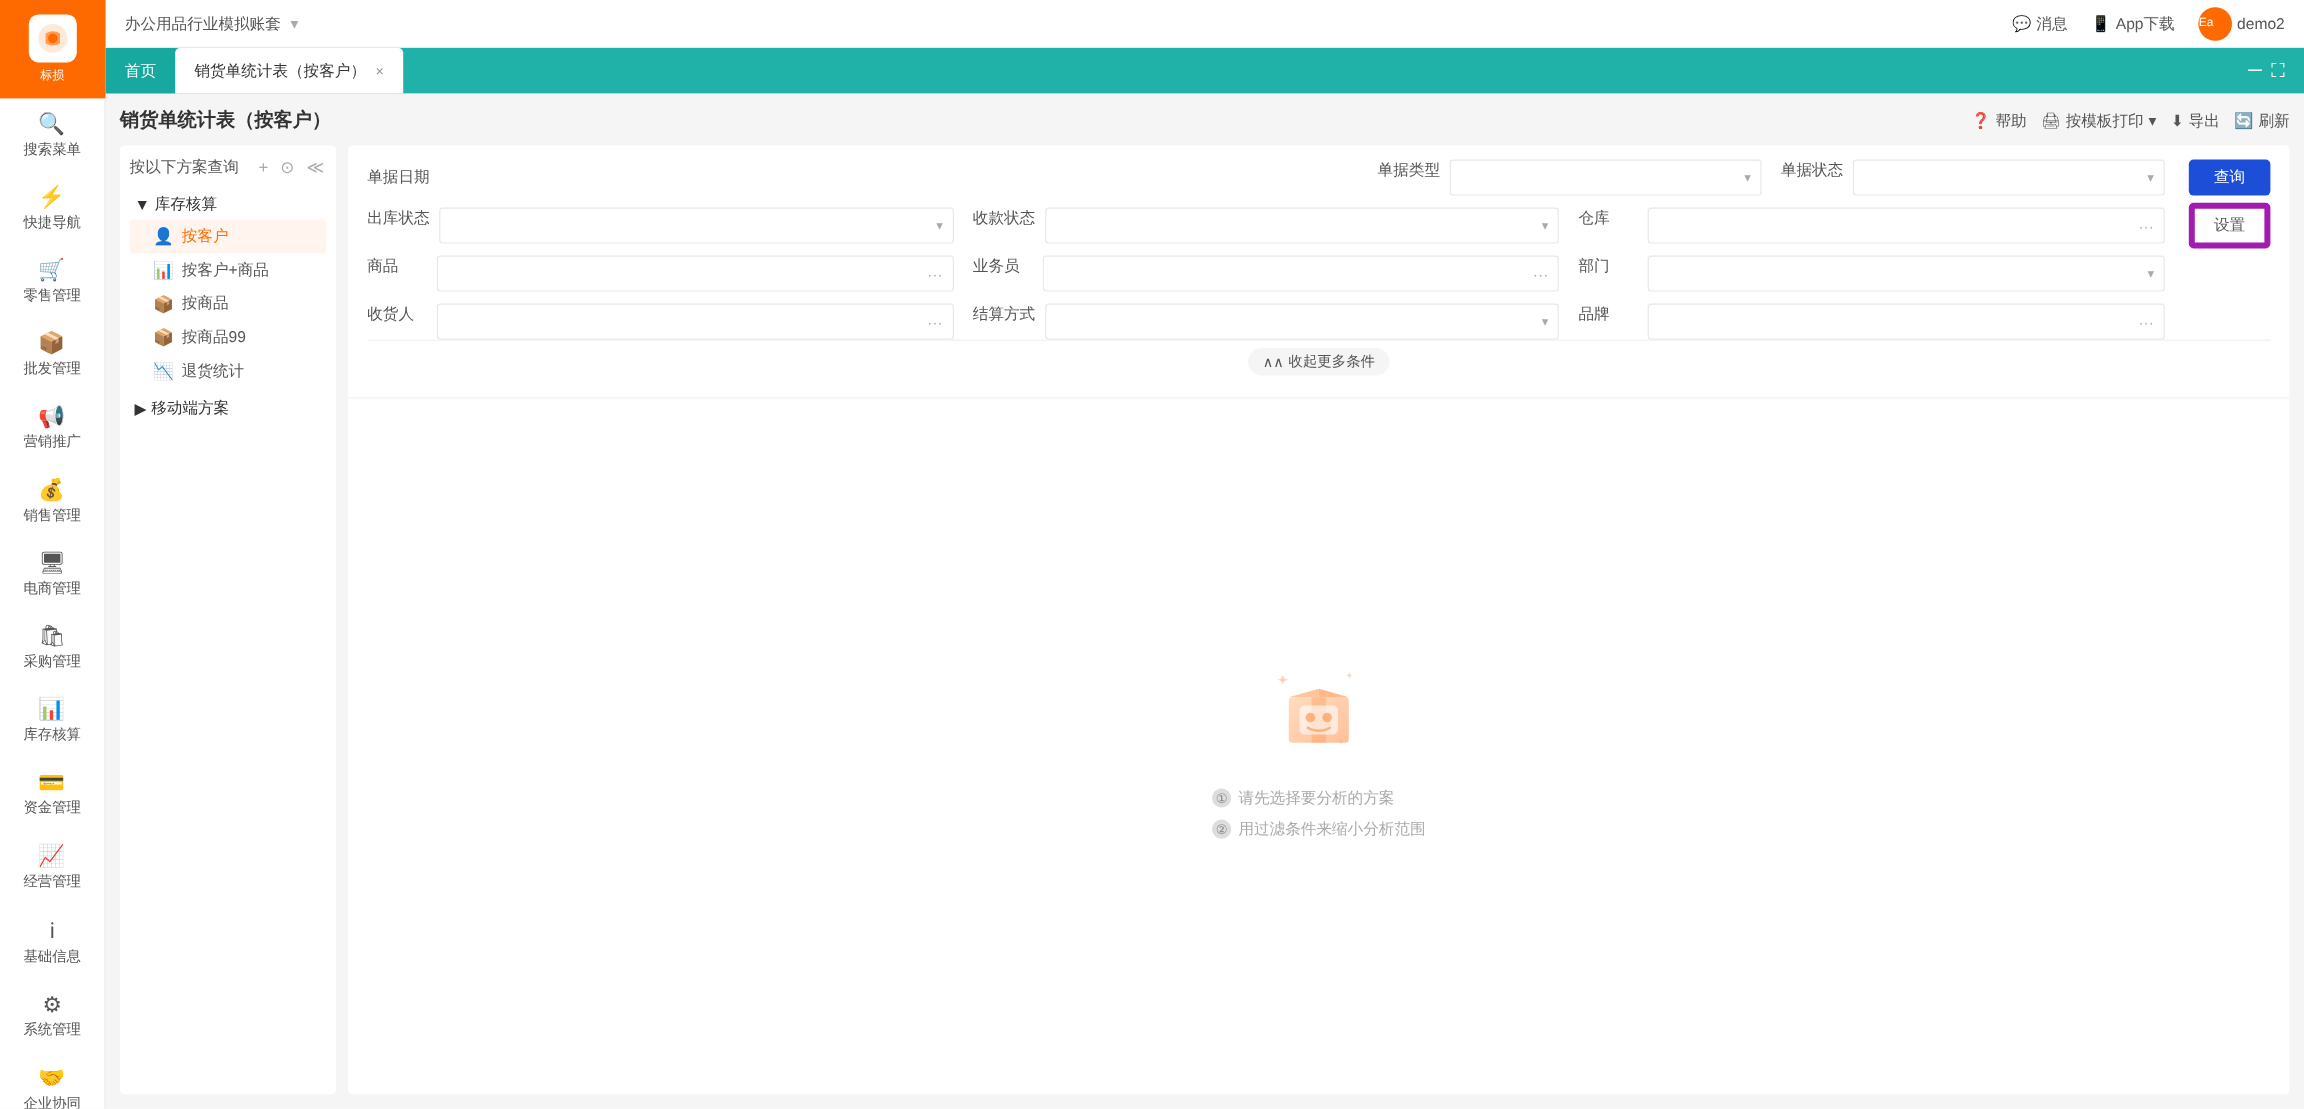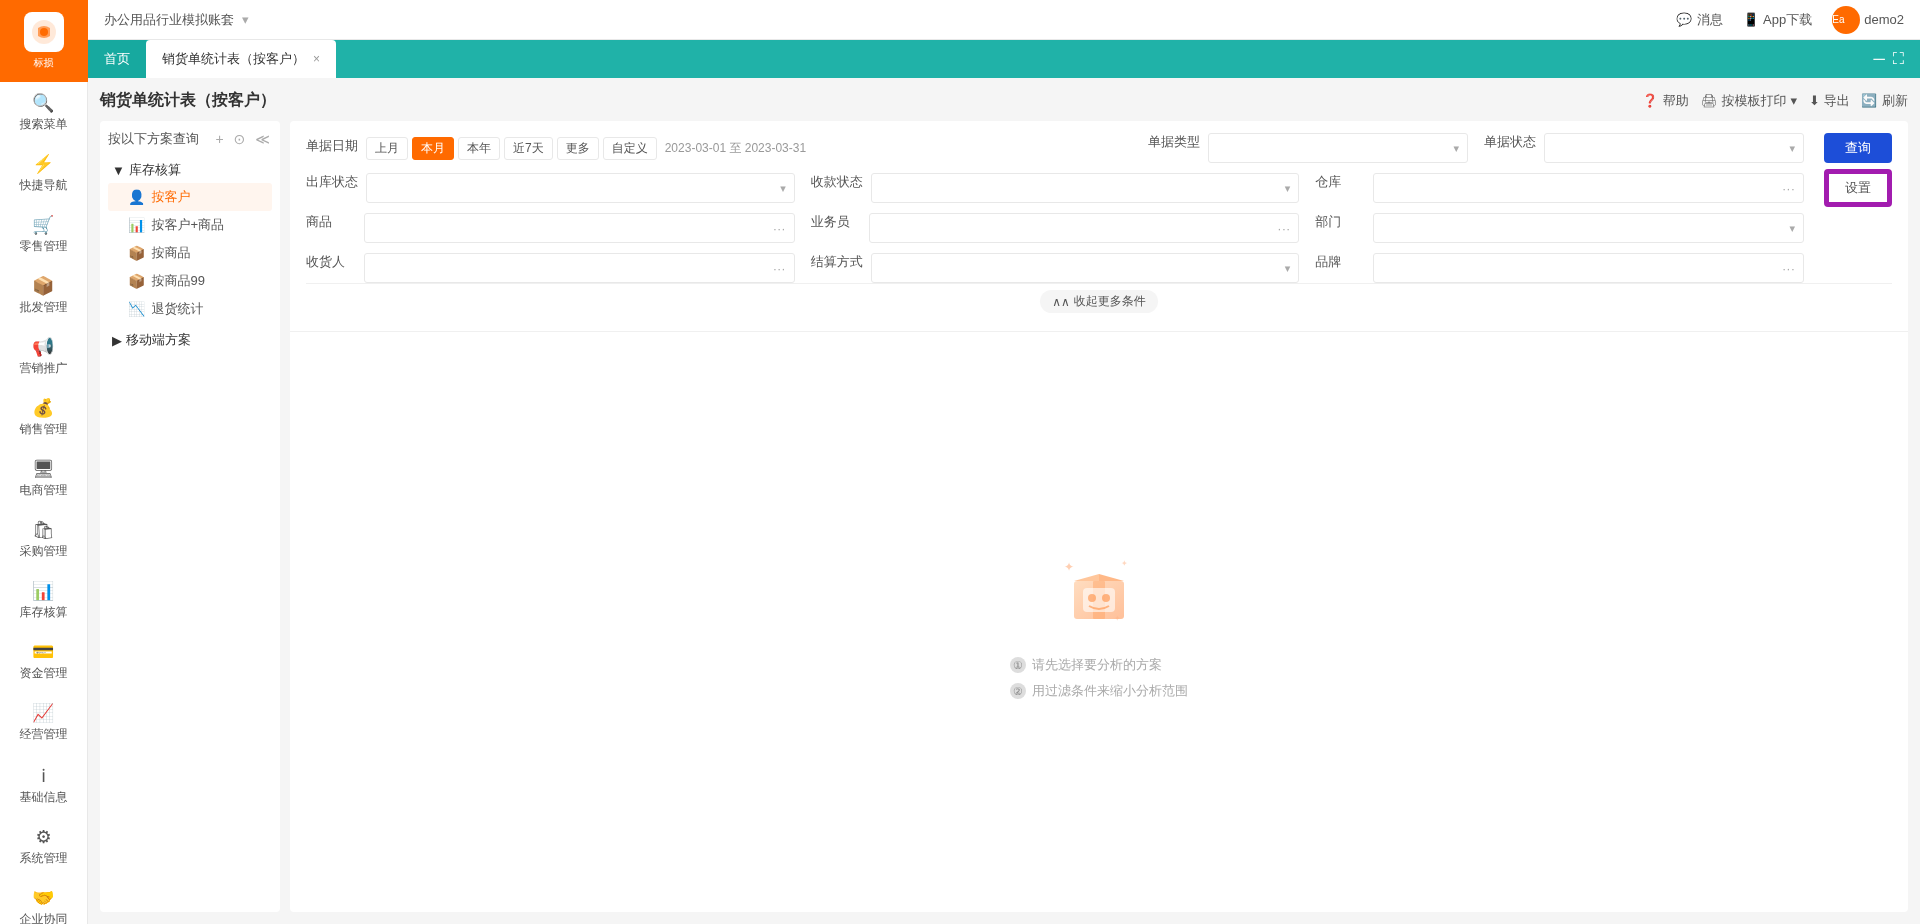--- a/index.html
+++ b/index.html
@@ -506,31 +506,20 @@
       <div class="right-panel">
 
         <div class="filter-area">
 
           <div style="display:flex; align-items:flex-start; gap:12px;">
             <div style="flex:1;">
 
               <div class="filter-row">
                 <div class="filter-item">
                   <span class="filter-label">单据日期</span>
-                  <div class="date-row">
-                    <div class="date-btns">
-                      <button class="date-btn">上月</button>
-                      <button class="date-btn active">本月</button>
-                      <button class="date-btn">本年</button>
-                      <button class="date-btn">近7天</button>
-                      <button class="date-btn">更多</button>
-                      <button class="date-btn">自定义</button>
-                    </div>
-                    <span class="date-range">2023-03-01 至 2023-03-31</span>
-                  </div>
                 </div>
 
                 <div class="filter-item" style="max-width:320px;">
                   <span class="filter-label">单据类型</span>
                   <div class="filter-control" style="flex:1;">
                     <span class="filter-control-text"></span>
                     <span class="filter-arrow">▾</span>
                   </div>
                 </div>
 

